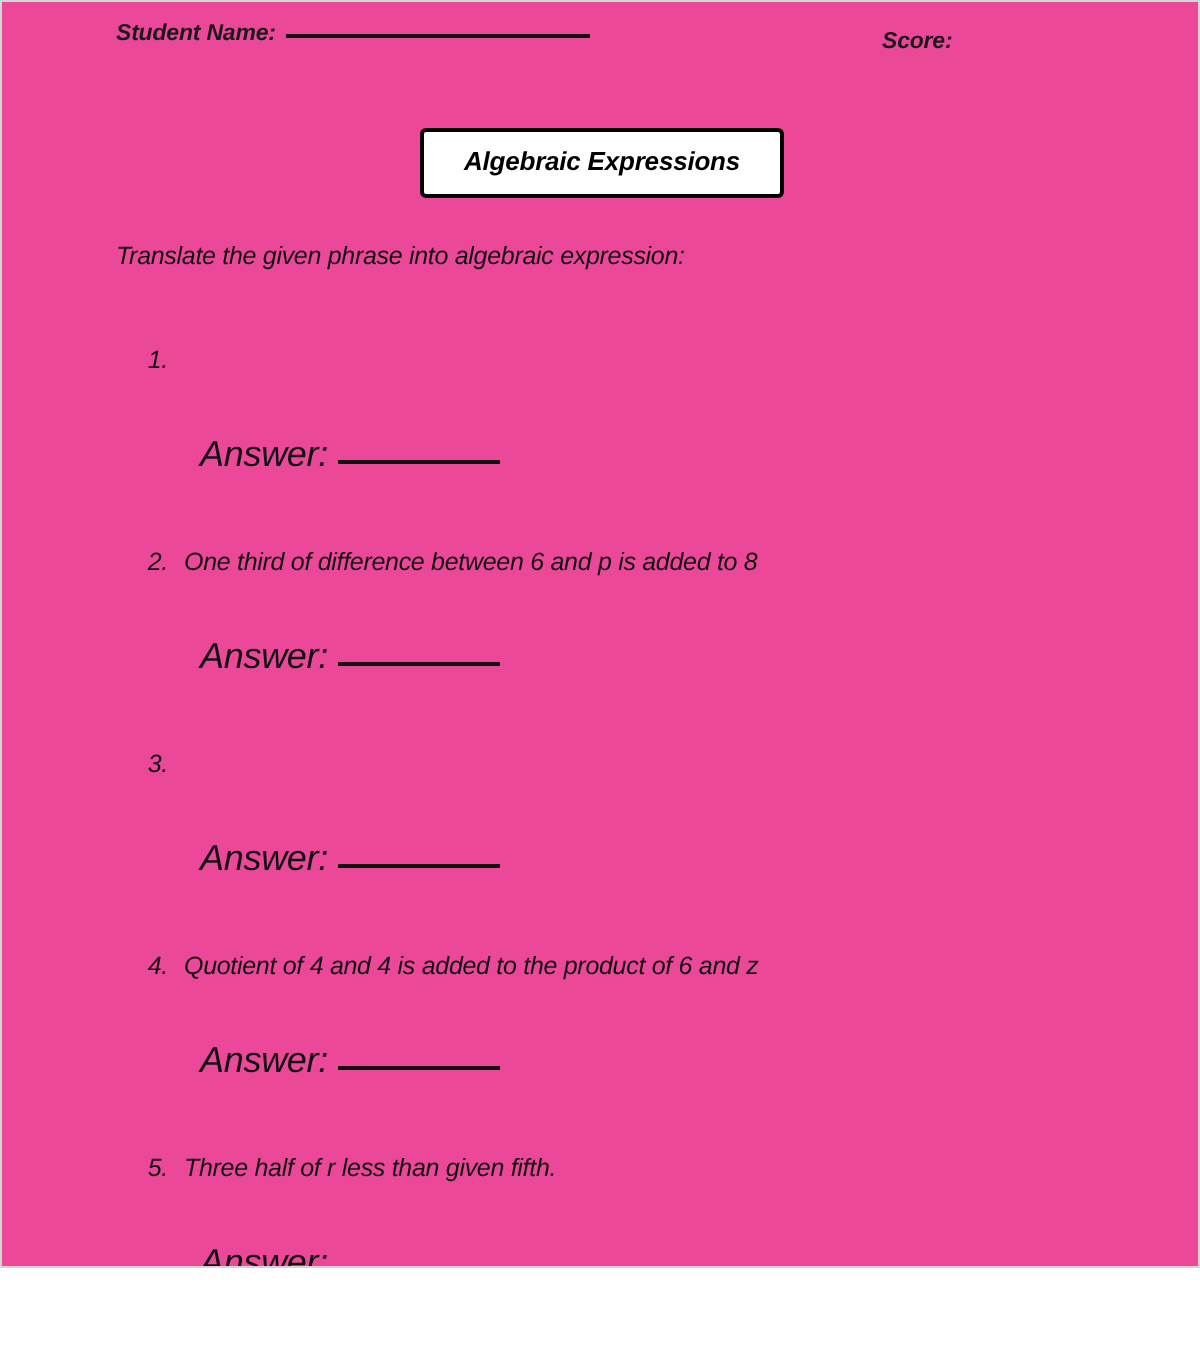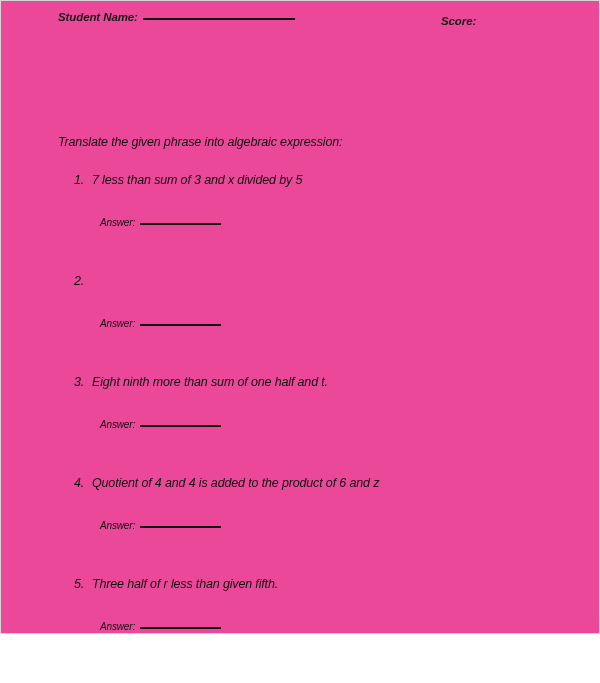--- a/index.html
+++ b/index.html
@@ -87,21 +87,21 @@
     font-weight: bold;
     color: #000000;
     letter-spacing: -0.1px;
     white-space: nowrap;
   }
 
   
   .instruction {
     position: absolute;
     left: 57px;
-    top: 134px;
+    top: 120px;
     font-size: 12.5px;
     color: #111111;
     letter-spacing: -0.15px;
     white-space: nowrap;
   }
 
   
   .questions {
     position: absolute;
     left: 0;
@@ -137,21 +137,21 @@
   }
   .answer-line {
     position: absolute;
     left: 99px;
     top: 44px;
     display: flex;
     align-items: baseline;
     white-space: nowrap;
   }
   .answer-label {
-    font-size: 10px;
+    font-size: 18px;
     color: #111111;
     letter-spacing: -0.15px;
   }
   .answer-blank {
     display: inline-block;
     width: 81px;
     height: 0;
     margin-left: 5px;
     border-bottom: 2.5px solid #111111;
     position: relative;
@@ -166,50 +166,54 @@
   <div class="header-row">
     <div class="student-name-group">
       <span class="student-name-label">Student Name:</span>
       <span class="name-blank"></span>
     </div>
     <div class="score-group">
       <span class="score-label">Score:</span>
     </div>
   </div>
 
+  <div class="title-wrap">
+    <div class="title-box">
+      <span class="title-text">Algebraic Expressions</span>
+    </div>
+  </div>
 
   <div class="instruction">Translate the given phrase into algebraic expression:</div>
 
   <div class="questions">
 
     <div class="question-block">
       <div class="question-line">
         <span class="q-num">1.</span>
-        <span class="q-text">7 less than sum of 3 and x divided by 5</span>
       </div>
       <div class="answer-line">
         <span class="answer-label">Answer:</span>
         <span class="answer-blank"></span>
       </div>
     </div>
 
     <div class="question-block">
       <div class="question-line">
         <span class="q-num">2.</span>
+        <span class="q-text">One third of difference between 6 and p is added to 8</span>
       </div>
       <div class="answer-line">
         <span class="answer-label">Answer:</span>
         <span class="answer-blank"></span>
       </div>
     </div>
 
     <div class="question-block">
       <div class="question-line">
         <span class="q-num">3.</span>
-        <span class="q-text">Eight ninth more than sum of one half and t.</span>
       </div>
       <div class="answer-line">
         <span class="answer-label">Answer:</span>
         <span class="answer-blank"></span>
       </div>
     </div>
 
     <div class="question-block">
       <div class="question-line">
         <span class="q-num">4.</span>

